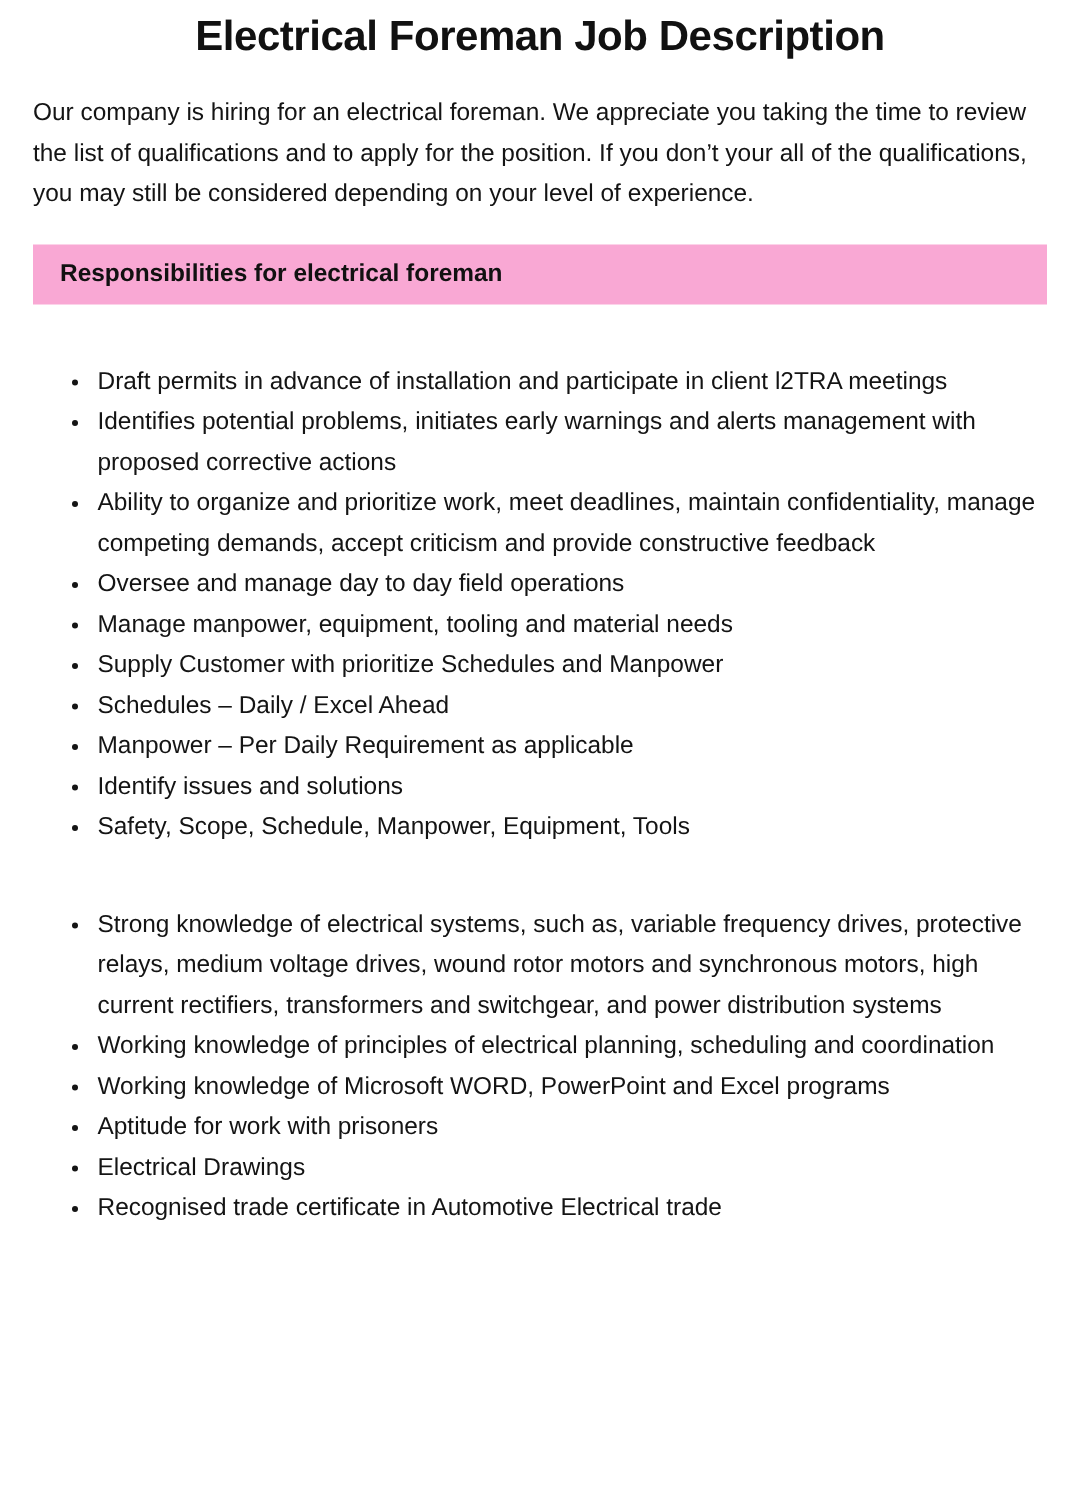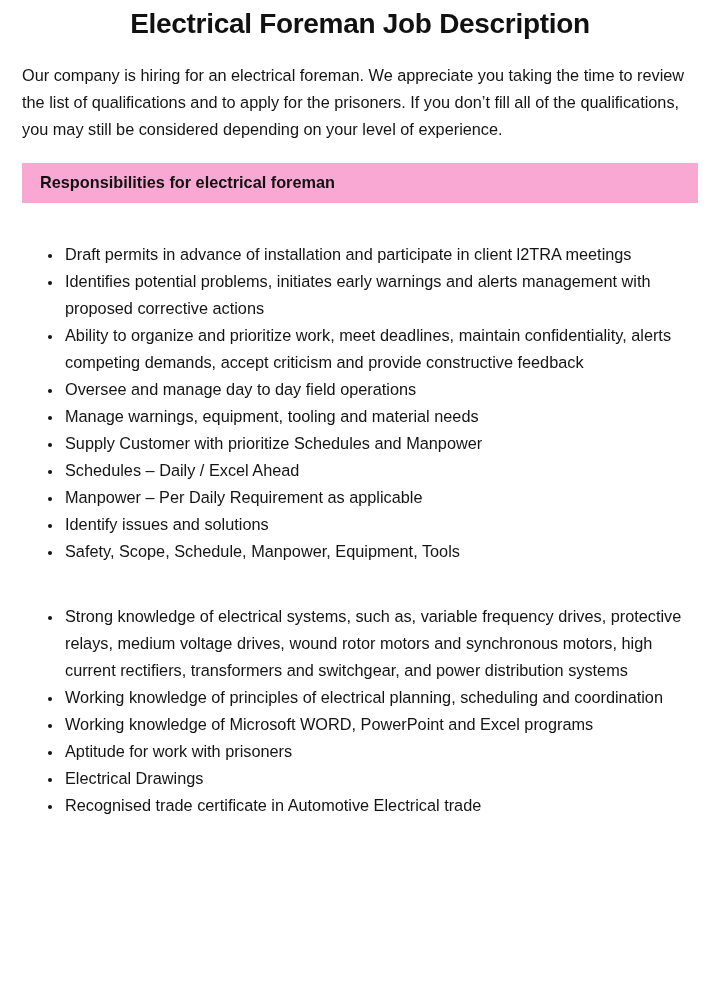--- a/index.html
+++ b/index.html
@@ -48,32 +48,32 @@
   .bullet-list li { padding-left: 2px; }
   .bullet-list li::marker { color: #141414; font-size: 0.85em; }
 </style>
 </head>
 <body>
 
 <div class="page">
 
   <h1 class="title">Electrical Foreman Job Description</h1>
 
-  <p class="intro">Our company is hiring for an electrical foreman. We appreciate you taking the time to review the list of qualifications and to apply for the prisoners. If you don’t fill all of the qualifications, you may still be considered depending on your level of experience.</p>
+  <p class="intro">Our company is hiring for an electrical foreman. We appreciate you taking the time to review the list of qualifications and to apply for the position. If you don’t your all of the qualifications, you may still be considered depending on your level of experience.</p>
 
   <section>
     <div class="section-header">
       <span>Responsibilities for electrical foreman</span>
     </div>
     <ul class="bullet-list">
         <li>Draft permits in advance of installation and participate in client l2TRA meetings</li>
         <li>Identifies potential problems, initiates early warnings and alerts management with proposed corrective actions</li>
-        <li>Ability to organize and prioritize work, meet deadlines, maintain confidentiality, alerts competing demands, accept criticism and provide constructive feedback</li>
+        <li>Ability to organize and prioritize work, meet deadlines, maintain confidentiality, manage competing demands, accept criticism and provide constructive feedback</li>
         <li>Oversee and manage day to day field operations</li>
-        <li>Manage warnings, equipment, tooling and material needs</li>
+        <li>Manage manpower, equipment, tooling and material needs</li>
         <li>Supply Customer with prioritize Schedules and Manpower</li>
         <li>Schedules – Daily / Excel Ahead</li>
         <li>Manpower – Per Daily Requirement as applicable</li>
         <li>Identify issues and solutions</li>
         <li>Safety, Scope, Schedule, Manpower, Equipment, Tools</li>
       </ul>
   </section>
 
   <section>
     <ul class="bullet-list">

